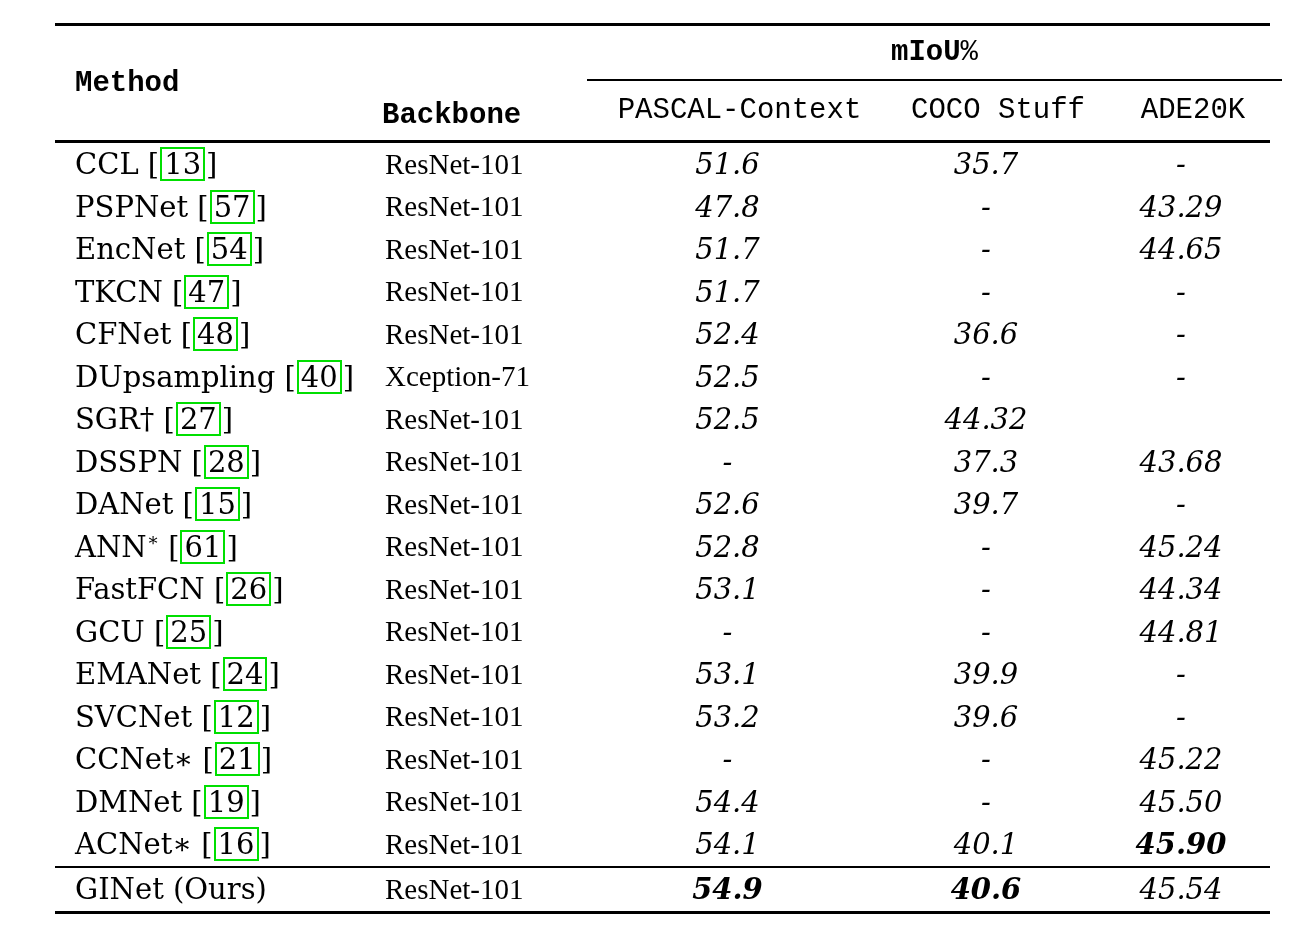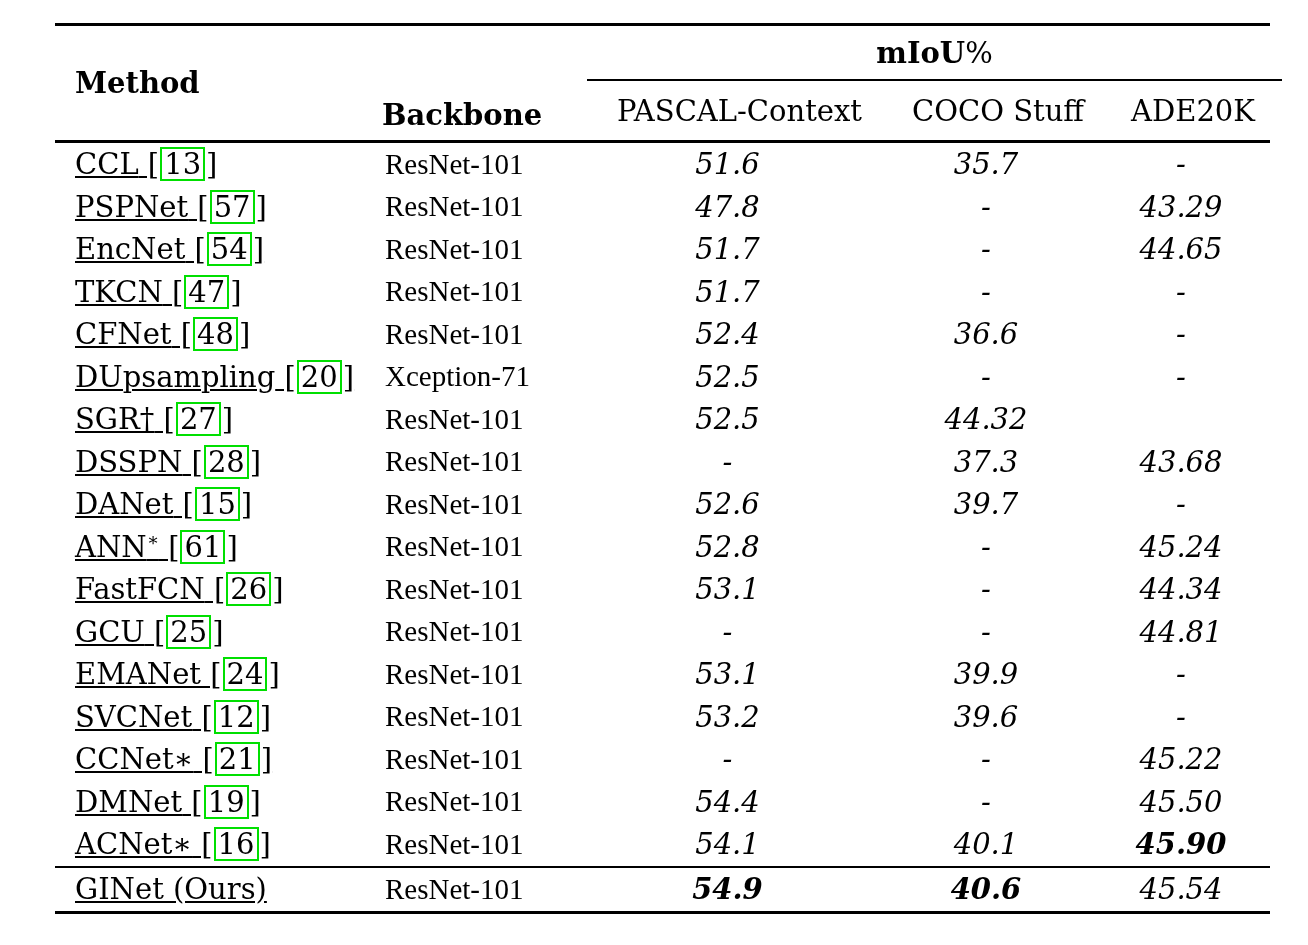--- a/index.html
+++ b/index.html
@@ -24,20 +24,21 @@
   }
   .rule { background: var(--ink); width: 100%; }
   .rule.heavy { height: 3px; }
   .rule.light { height: 2px; }
 
   
   .hdr {
     position: relative;
     height: 114px;
     width: 100%;
+    font-family: Liberation Mono, monospace;
   }
   .hdr .h-method, .hdr .h-backbone {
     position: absolute; top: 0; height: 100%;
     display: flex; align-items: center;
     font-weight: bold;
   }
   .hdr .h-method   { left: 20px;  }
   .hdr .h-backbone { left: 327px; margin-top: 32px; }
   .miou-group {
     position: absolute; left: 532px; top: 0;
@@ -58,21 +59,21 @@
   .subcols div { text-align: center; }
 
   
   .row {
     display: grid;
     grid-template-columns: 315px 205px 305px 212px 178px;
     height: 42.5px;
     align-items: center;
   }
   .row.last { height: 43px; }
-  .c.m  { padding-left: 20px; white-space: nowrap; text-decoration: underline; }
+  .c.m  { padding-left: 20px; white-space: nowrap; }
   .c.bb { padding-left: 15px; white-space: nowrap; font-family: Liberation Serif, serif; }
   .c.v  { text-align: center; font-style: italic; }
   .b    { font-weight: bold; }
   .sup  { font-size: 62%; vertical-align: super; line-height: 0; }
   .cite {
     display: inline-block;
     border: 2px solid var(--cite-green);
     padding: 0px 2px;
     line-height: 1.05;
     margin: 0 1px;
@@ -138,21 +139,21 @@
 
   <div class="row">
     <div class="c m"><span>CFNet</span><sup class="sup"></sup><span> [</span><span class="cite">48</span><span>]</span></div>
     <div class="c bb">ResNet-101</div>
     <div class="c v">52.4</div>
     <div class="c v">36.6</div>
     <div class="c v">-</div>
   </div>
 
   <div class="row">
-    <div class="c m"><span>DUpsampling</span><sup class="sup"></sup><span> [</span><span class="cite">20</span><span>]</span></div>
+    <div class="c m"><span>DUpsampling</span><sup class="sup"></sup><span> [</span><span class="cite">40</span><span>]</span></div>
     <div class="c bb">Xception-71</div>
     <div class="c v">52.5</div>
     <div class="c v">-</div>
     <div class="c v">-</div>
   </div>
 
   <div class="row">
     <div class="c m"><span>SGR†</span><sup class="sup"></sup><span> [</span><span class="cite">27</span><span>]</span></div>
     <div class="c bb">ResNet-101</div>
     <div class="c v">52.5</div>

